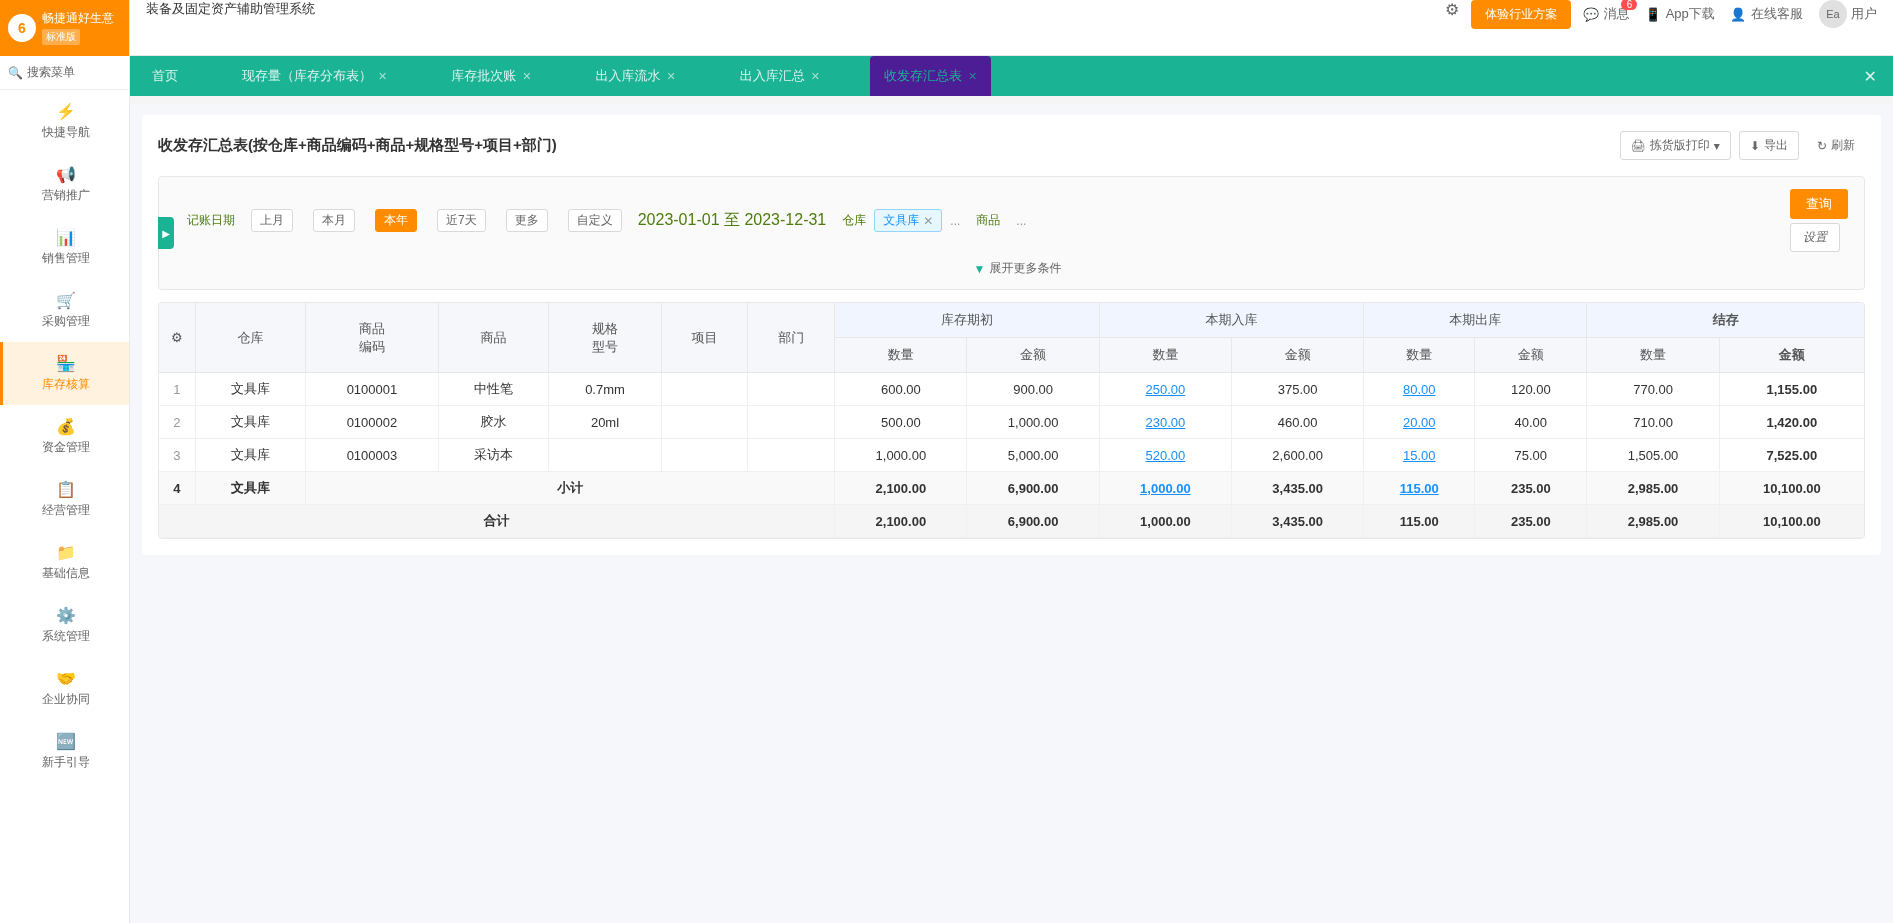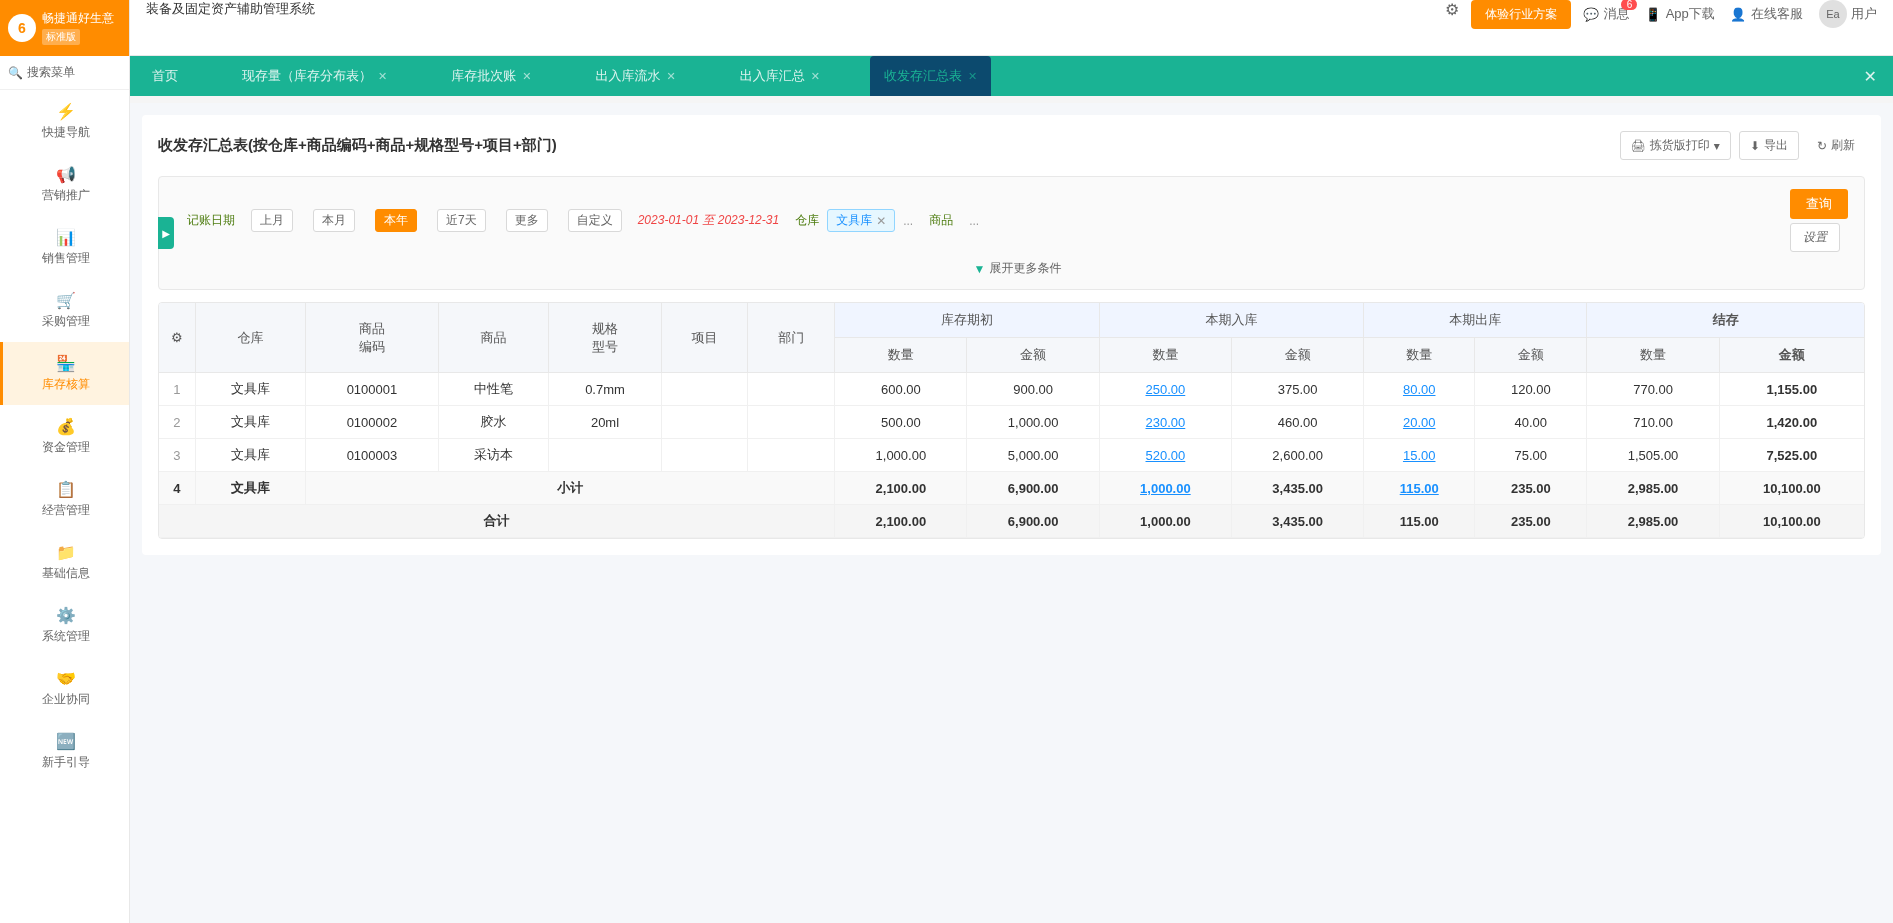--- a/index.html
+++ b/index.html
@@ -26,42 +26,42 @@
     .header-gear { color: #666; cursor: pointer; font-size: 16px; }
     .btn-experience { background: #ff8c00; color: #fff; border: none; padding: 6px 14px; border-radius: 4px; cursor: pointer; font-size: 12px; }
     .header-actions { display: flex; align-items: center; gap: 16px; color: #666; font-size: 13px; }
     .header-action-item { display: flex; align-items: center; gap: 4px; cursor: pointer; position: relative; }
     .badge { background: #ff4d4f; color: #fff; border-radius: 10px; padding: 0 4px; font-size: 10px; position: absolute; top: -6px; right: -8px; min-width: 16px; text-align: center; }
     .user-avatar { width: 28px; height: 28px; background: #e0e0e0; border-radius: 50%; display: flex; align-items: center; justify-content: center; font-size: 11px; color: #666; }
 
     
     .tab-bar { background: #1ab394; display: flex; align-items: center; padding: 0 8px; flex-shrink: 0; height: 40px; gap: 36px; }
     .tab { display: flex; align-items: center; padding: 0 14px; height: 40px; color: rgba(255,255,255,0.85); cursor: pointer; font-size: 13px; gap: 6px; white-space: nowrap; }
-    .tab.active { background: #0c4a6e; color: #1ab394; border-radius: 4px 4px 0 0; }
+    .tab.active { background: #4c1d95; color: #1ab394; border-radius: 4px 4px 0 0; }
     .tab-close { font-size: 11px; color: inherit; opacity: 0.7; }
     .tab-bar-close { margin-left: auto; color: rgba(255,255,255,0.85); cursor: pointer; font-size: 16px; padding: 0 8px; }
 
     
     .content { flex: 1; background: #f5f7fa; overflow-y: auto; padding: 0; margin-top: 7px; }
     .page-container { background: #fff; margin: 12px; border-radius: 4px; padding: 16px; }
 
     
     .page-title { font-size: 15px; color: #333; font-weight: bold; margin-bottom: 16px; display: flex; align-items: center; justify-content: space-between; }
     .page-title-actions { display: flex; align-items: center; gap: 8px; }
     .btn-action { display: flex; align-items: center; gap: 4px; padding: 5px 10px; border: 1px solid #d9d9d9; border-radius: 3px; background: #fff; cursor: pointer; font-size: 12px; color: #666; }
     .btn-refresh { display: flex; align-items: center; gap: 4px; padding: 5px 10px; background: #fff; border: none; cursor: pointer; color: #666; font-size: 12px; }
 
     
     .filter-area { border: 1px solid #e8e8e8; border-radius: 4px; padding: 12px 16px; margin-bottom: 12px; background: #fafafa; position: relative; }
     .filter-row { display: flex; align-items: center; gap: 16px; flex-wrap: wrap; }
     .filter-label { color: #4d7c0f; font-size: 12px; white-space: nowrap; }
     .filter-date-btns { display: flex; align-items: center; gap: 20px; }
     .date-btn { padding: 2px 8px; border: 1px solid #d9d9d9; border-radius: 3px; background: #fff; cursor: pointer; font-size: 12px; color: #666; }
     .date-btn.active { background: #ff8c00; color: #fff; border-color: #ff8c00; }
-    .date-range { color: #ef4444; font-size: 12px; font-style: italic; }
+    .date-range { color: #4d7c0f; font-size: 16px; }
     .filter-warehouse { display: flex; align-items: center; gap: 8px; }
     .warehouse-tag { display: flex; align-items: center; gap: 4px; background: #e6f7ff; border: 1px solid #91d5ff; border-radius: 3px; padding: 2px 8px; font-size: 12px; color: #1890ff; }
     .warehouse-tag-close { cursor: pointer; color: #999; }
     .filter-more { color: #999; cursor: pointer; font-size: 12px; }
     .expand-btn { display: flex; align-items: center; gap: 4px; color: #666; cursor: pointer; font-size: 12px; justify-content: center; margin-top: 8px; }
     .filter-expand-arrow { color: #1ab394; }
 
     
     .btn-query { background: #ff8c00; color: #fff; border: none; padding: 6px 16px; border-radius: 3px; cursor: pointer; font-size: 13px; }
     .btn-setting { background: #fff; color: #666; border: 1px solid #d9d9d9; padding: 5px 12px; border-radius: 3px; cursor: pointer; font-size: 12px; margin-top: 4px; display: block; font-style: italic; }

